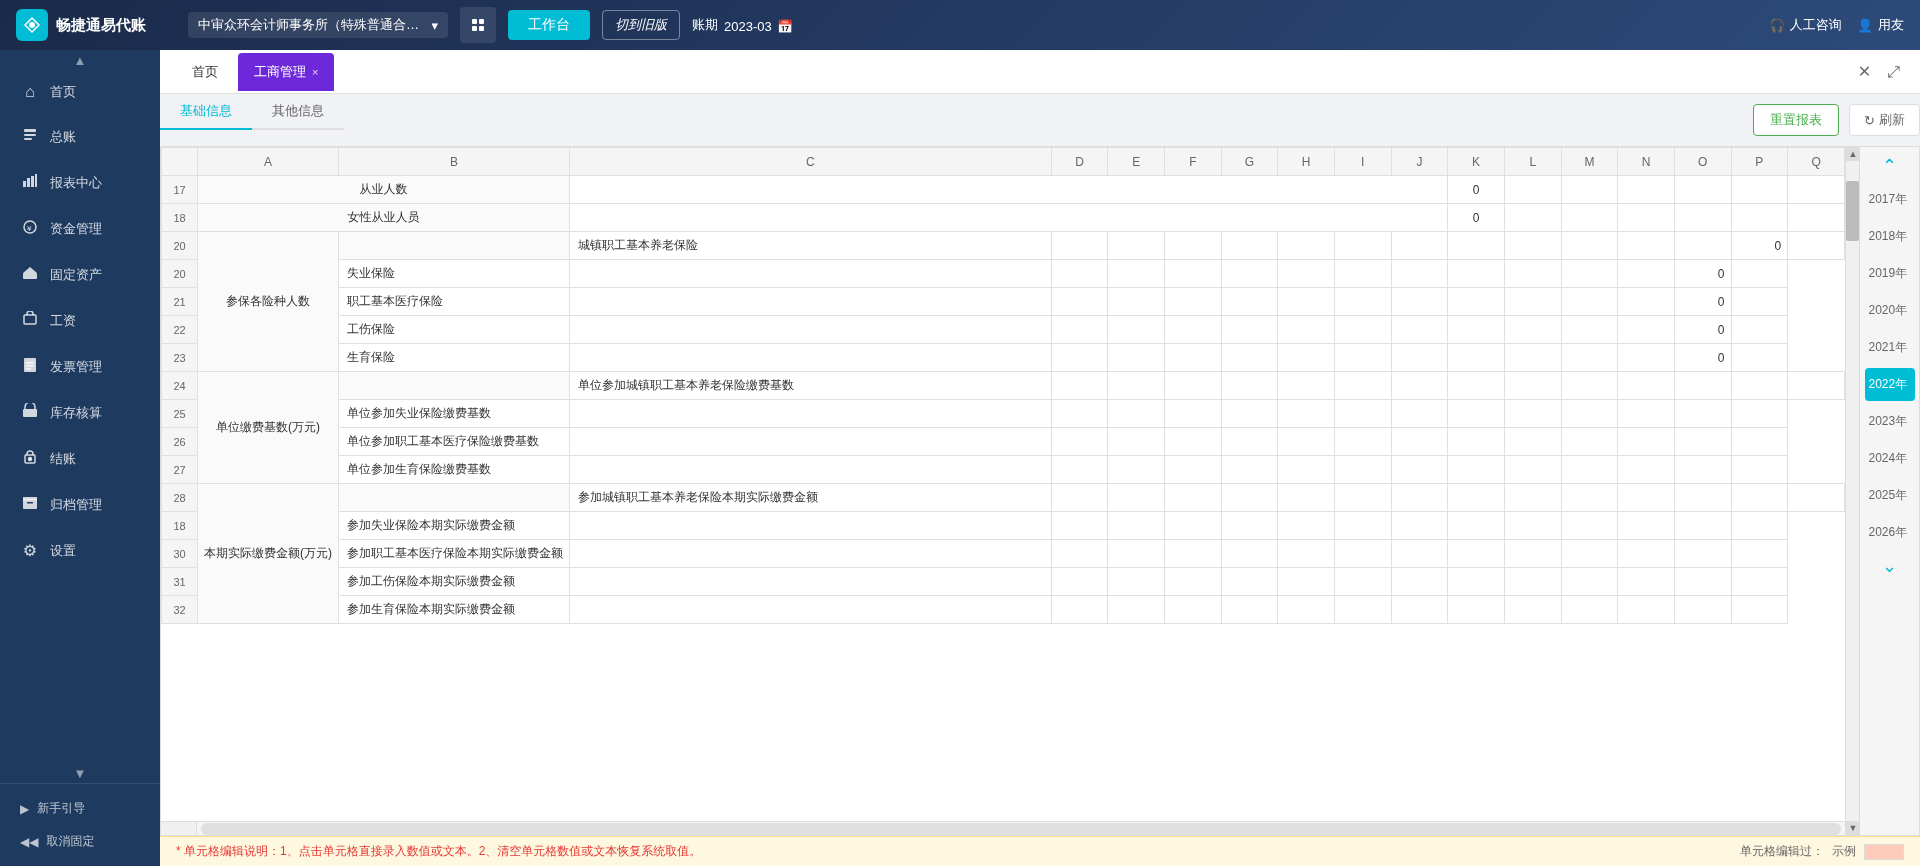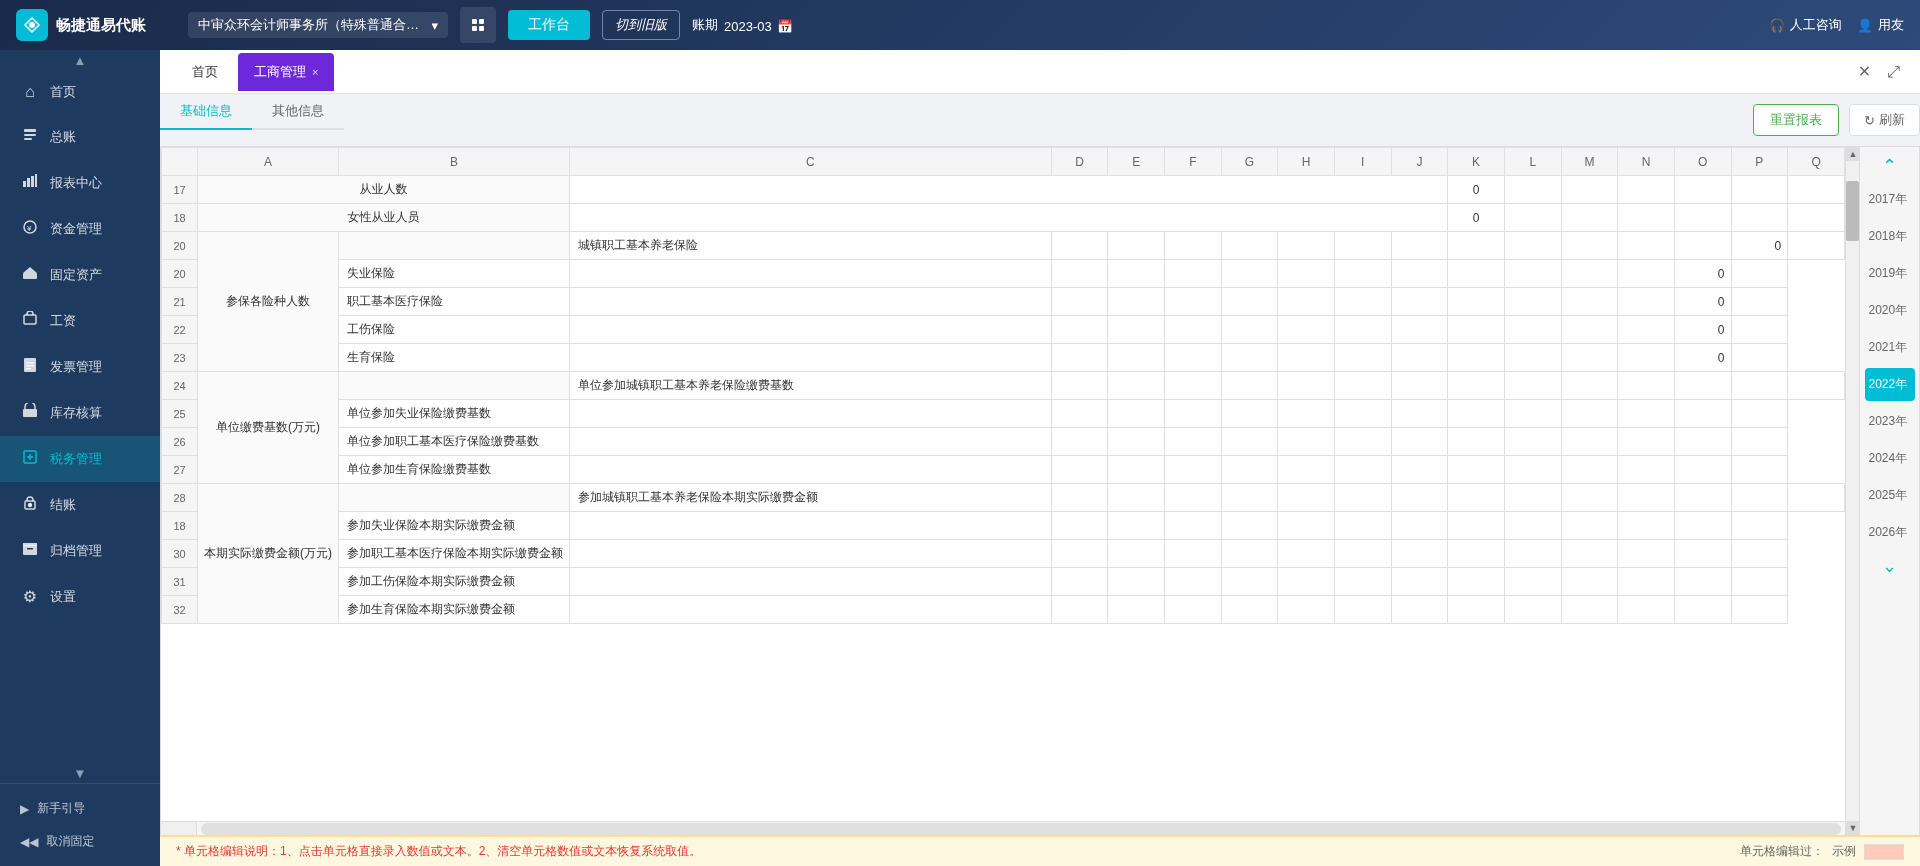--- a/index.html
+++ b/index.html
@@ -273,30 +273,20 @@
         <span class="s-label">发票管理</span>
       </div>
       <div class="sidebar-item">
         <span class="s-icon">
           <svg width="16" height="16" viewBox="0 0 16 16" fill="rgba(255,255,255,0.8)">
               <rect x="1" y="6" width="14" height="8" rx="1"></rect>
               <path d="M3 6V4a5 5 0 0110 0v2" fill="none" stroke="rgba(255,255,255,0.8)" stroke-width="1.5"></path>
             </svg>
         </span>
         <span class="s-label">库存核算</span>
-      </div>
-      <div class="sidebar-item active">
-        <span class="s-icon">
-          <svg width="16" height="16" viewBox="0 0 16 16" fill="none" stroke="#00bcd4" stroke-width="1.5">
-              <rect x="2" y="2" width="12" height="12" rx="1"></rect>
-              <line x1="5" y1="8" x2="11" y2="8"></line>
-              <line x1="8" y1="5" x2="8" y2="11"></line>
-            </svg>
-        </span>
-        <span class="s-label" style="color:#00bcd4;">税务管理</span>
       </div>
       <div class="sidebar-item">
         <span class="s-icon">
           <svg width="16" height="16" viewBox="0 0 16 16" fill="none" stroke="rgba(255,255,255,0.8)" stroke-width="1.5">
               <rect x="3" y="6" width="10" height="8" rx="1"></rect>
               <path d="M5 6V5a3 3 0 016 0v1"></path>
               <circle cx="8" cy="10" r="1.5" fill="rgba(255,255,255,0.8)"></circle>
             </svg>
         </span>
         <span class="s-label">结账</span>

